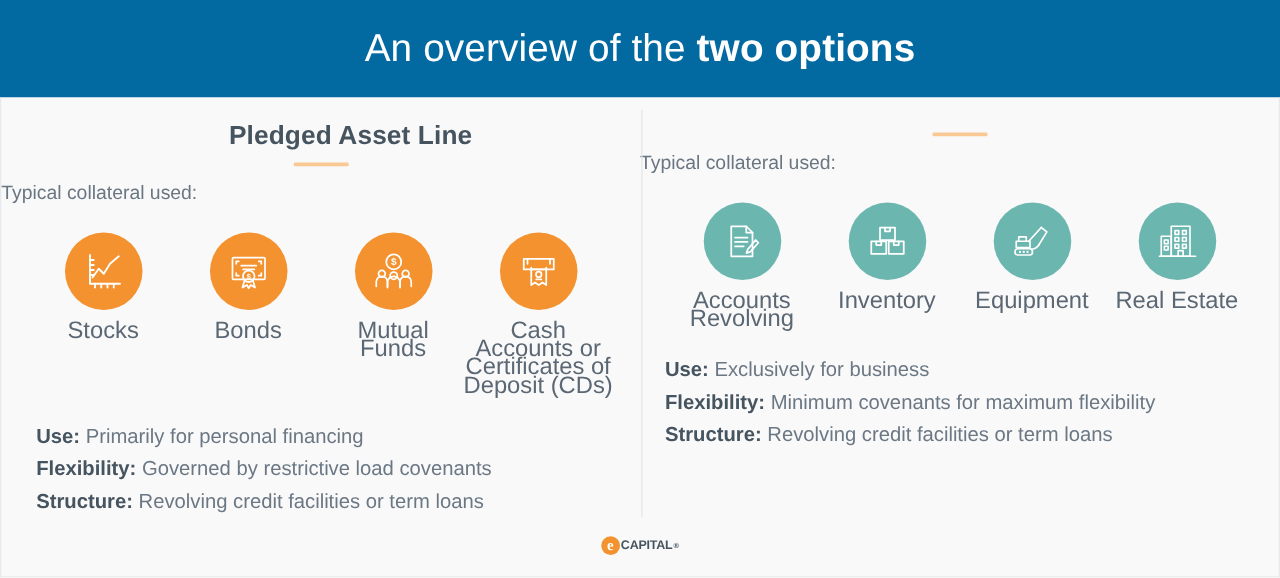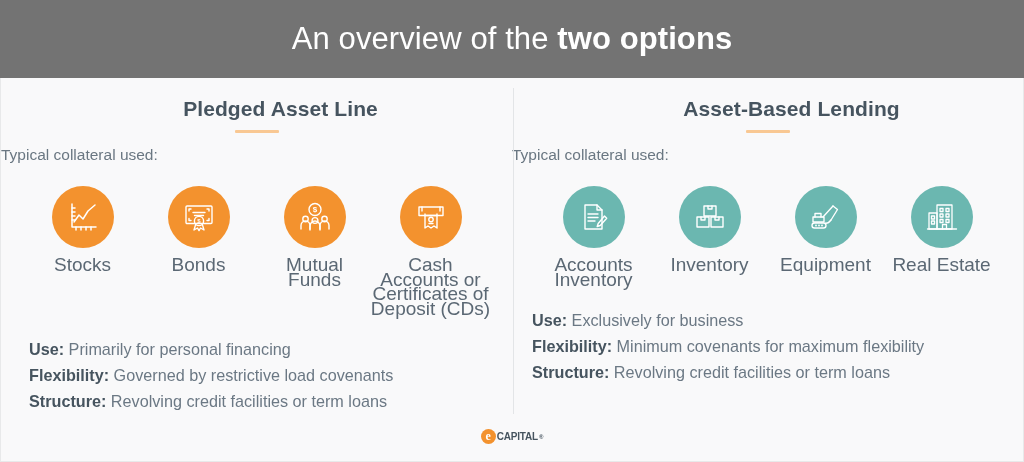--- a/index.html
+++ b/index.html
@@ -15,21 +15,21 @@
     width:1024px;
     height:462px;
     background:#f9f9fa;
     overflow:hidden;
   }
 
   
   .header {
     width:1024px;
     height:78px;
-    background:#737373;
+    background:#0369a1;
     display:flex;
     align-items:center;
     justify-content:center;
   }
   .header-title {
     font-size:31px;
     color:#ffffff;
     font-weight:400;
     letter-spacing:.1px;
     white-space:nowrap;
@@ -249,37 +249,36 @@
         </div>
 
         <div class="facts">
           <div class="fact-line"><span class="k">Use:</span><span> Primarily for personal financing</span></div>
           <div class="fact-line"><span class="k">Flexibility:</span><span> Governed by restrictive load covenants</span></div>
           <div class="fact-line"><span class="k">Structure:</span><span> Revolving credit facilities or term loans</span></div>
         </div>
       </div>
 
       <div class="column right">
-        <div class="col-title">Asset-Based Lending</div>
         <div class="accent-bar"></div>
         <div class="col-sub">Typical collateral used:</div>
 
         <div class="icon-row">
 
           <div class="icon-item">
             <div class="icon-circle teal">
               <svg width="34" height="34" viewBox="0 0 34 34" fill="none" stroke="#ffffff" stroke-width="1.4" stroke-linecap="round" stroke-linejoin="round">
                 <path d="M8 5 H20 L25 10 V29 H8 Z"></path>
                 <path d="M20 5 V10 H25"></path>
                 <path d="M11 14 H21 M11 17.5 H21 M11 21 H18"></path>
                 <path d="M27.5 16 l2.2 2.2 -6.5 7.3 -3 1 1 -3 Z"></path>
               </svg>
             </div>
             <div class="icon-label"><span style="white-space:pre-line">Accounts
-Inventory</span></div>
+Revolving</span></div>
           </div>
 
           <div class="icon-item">
             <div class="icon-circle teal">
               <svg width="34" height="34" viewBox="0 0 34 34" fill="none" stroke="#ffffff" stroke-width="1.4" stroke-linecap="round" stroke-linejoin="round">
                 <rect x="11" y="6" width="12" height="10"></rect>
                 <path d="M15 6 V9 H19 V6"></path>
                 <rect x="4" y="17" width="12" height="10"></rect>
                 <path d="M8 17 V20 H12 V17"></path>
                 <rect x="18" y="17" width="12" height="10"></rect>

